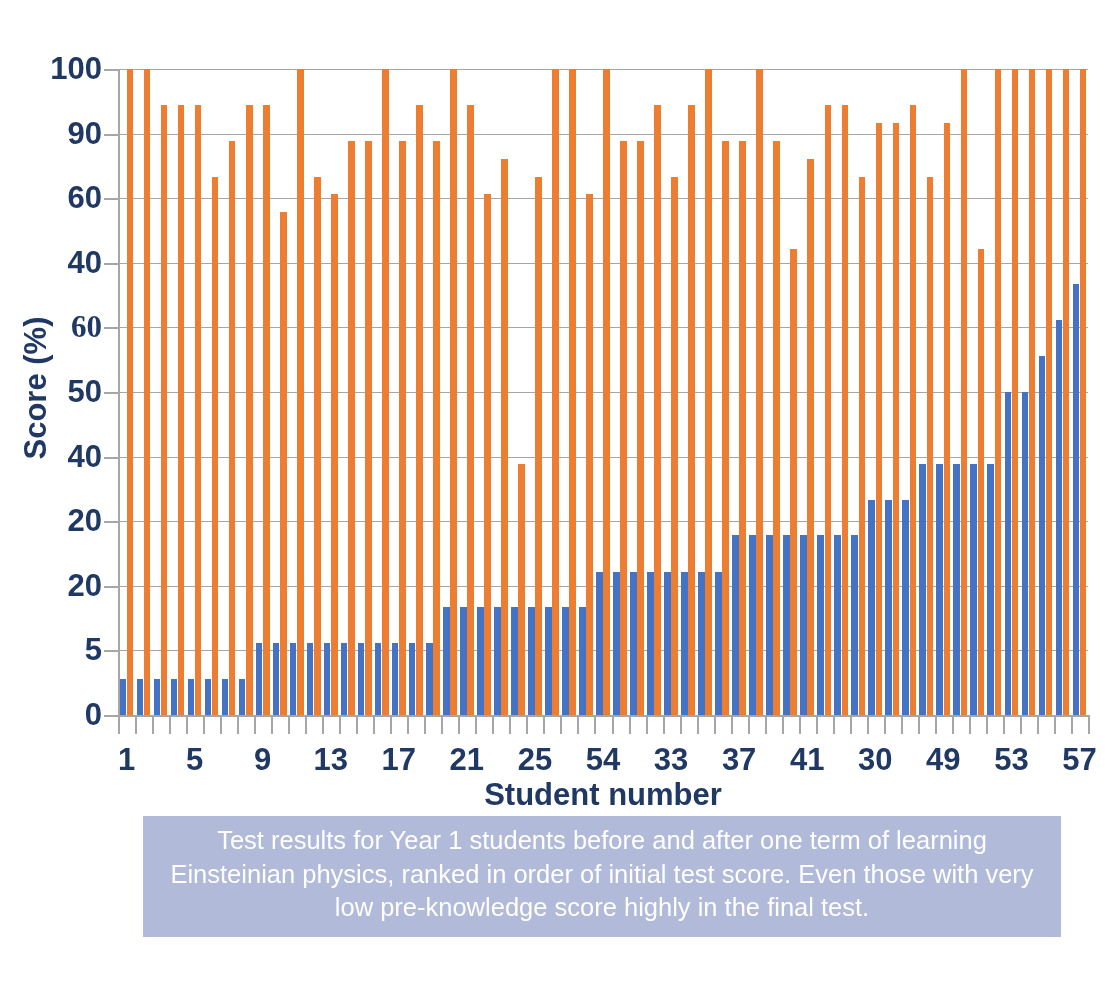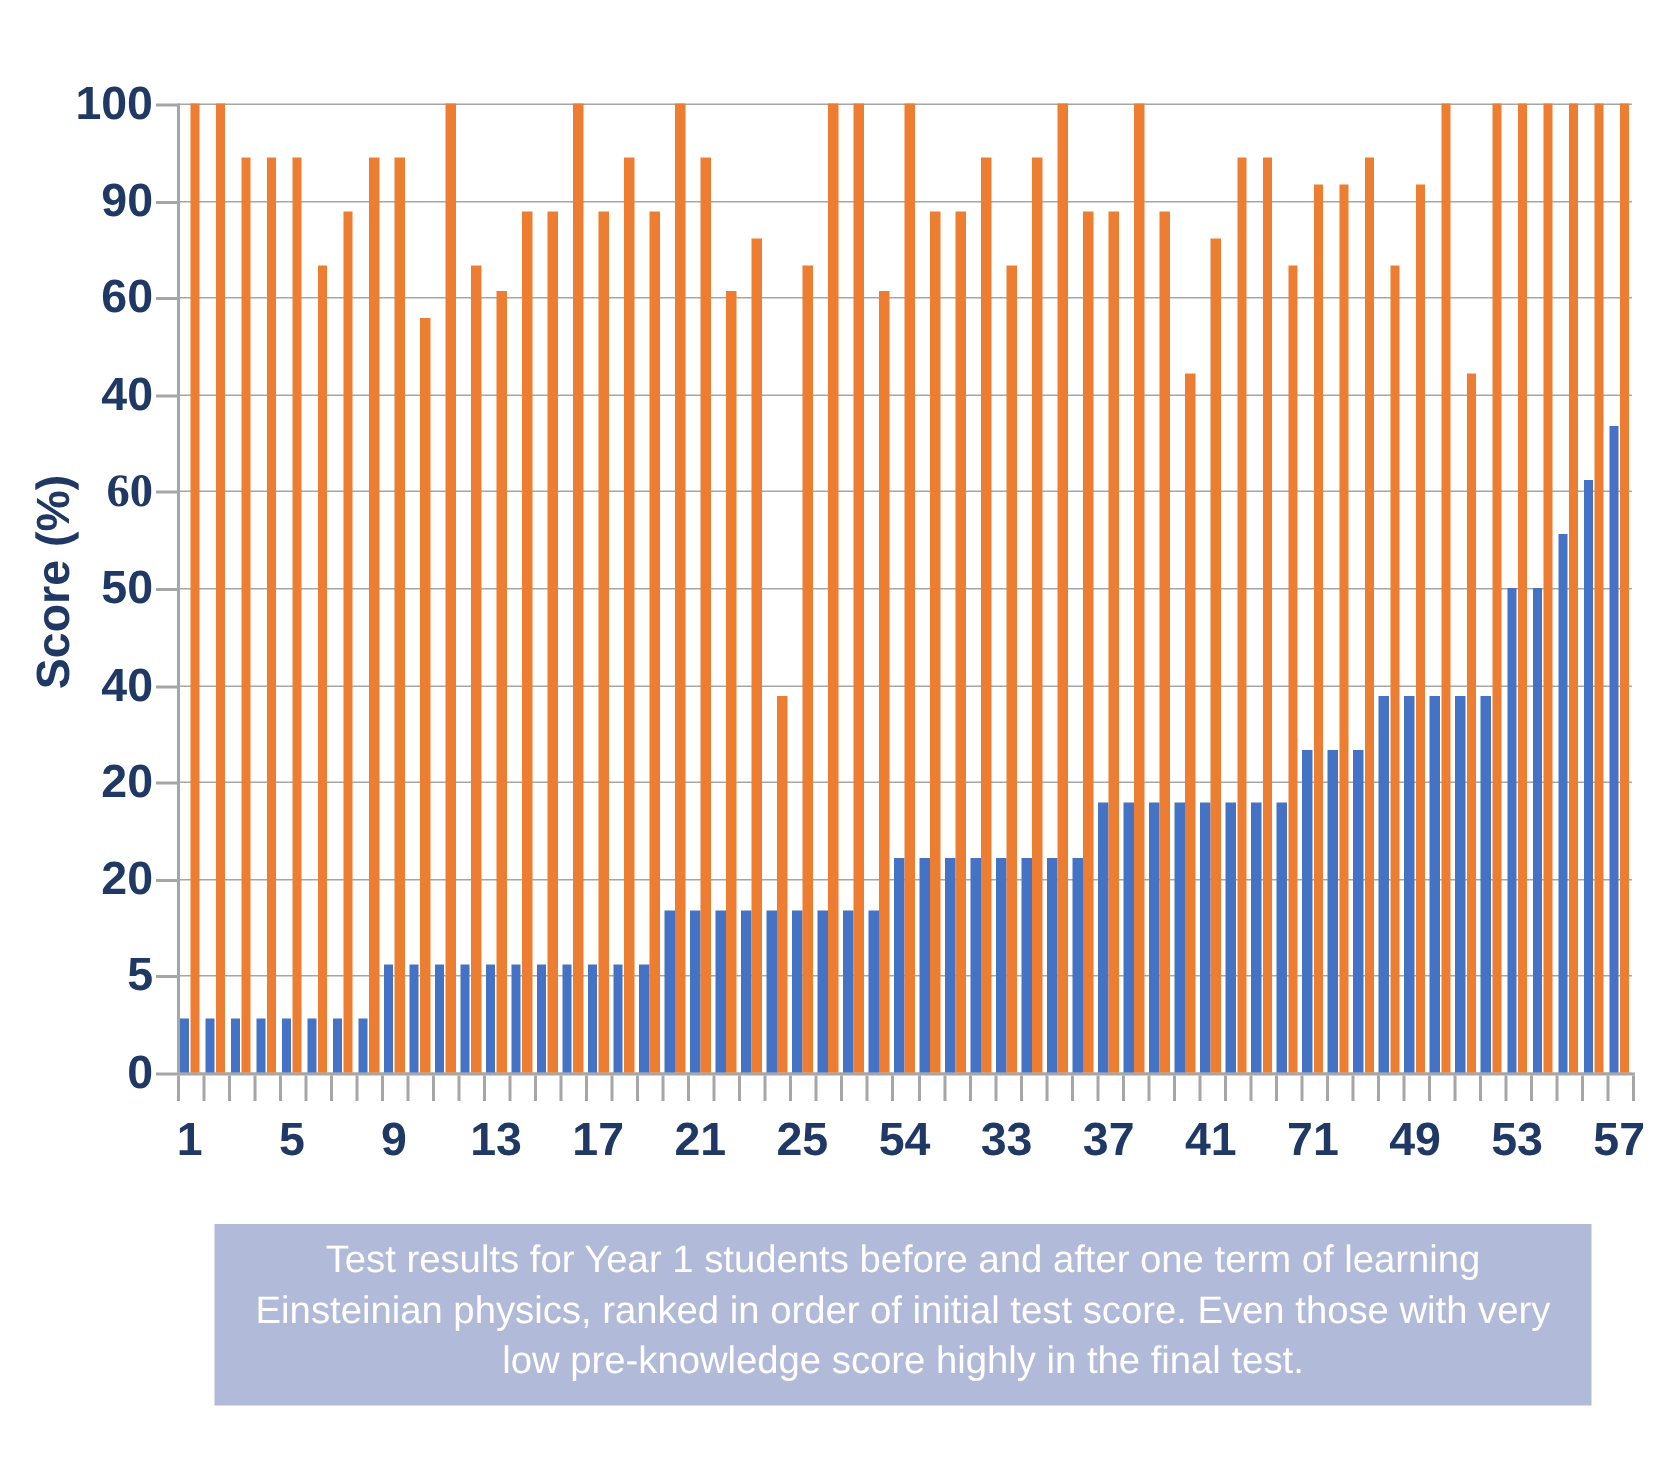--- a/index.html
+++ b/index.html
@@ -526,22 +526,23 @@
       <div class="x-tick-label" style="left: 76.5789px;">5</div>
       <div class="x-tick-label" style="left: 144.649px;">9</div>
       <div class="x-tick-label" style="left: 212.719px;">13</div>
       <div class="x-tick-label" style="left: 280.789px;">17</div>
       <div class="x-tick-label" style="left: 348.86px;">21</div>
       <div class="x-tick-label" style="left: 416.93px;">25</div>
       <div class="x-tick-label" style="left: 485px;">54</div>
       <div class="x-tick-label" style="left: 553.07px;">33</div>
       <div class="x-tick-label" style="left: 621.14px;">37</div>
       <div class="x-tick-label" style="left: 689.211px;">41</div>
-      <div class="x-tick-label" style="left: 757.281px;">71</div>
+      <div class="x-tick-label" style="left: 757.281px;">30</div>
       <div class="x-tick-label" style="left: 825.351px;">49</div>
       <div class="x-tick-label" style="left: 893.421px;">53</div>
       <div class="x-tick-label" style="left: 961.491px;">57</div>
     </div>
 
+  <div class="x-axis-title">Student number</div>
 
   <div id="caption">Test results for Year 1 students before and after one term of learning Einsteinian physics, ranked in order of initial test score. Even those with very low pre-knowledge score highly in the final test.</div>
 
 </div>
 
 </body></html>

